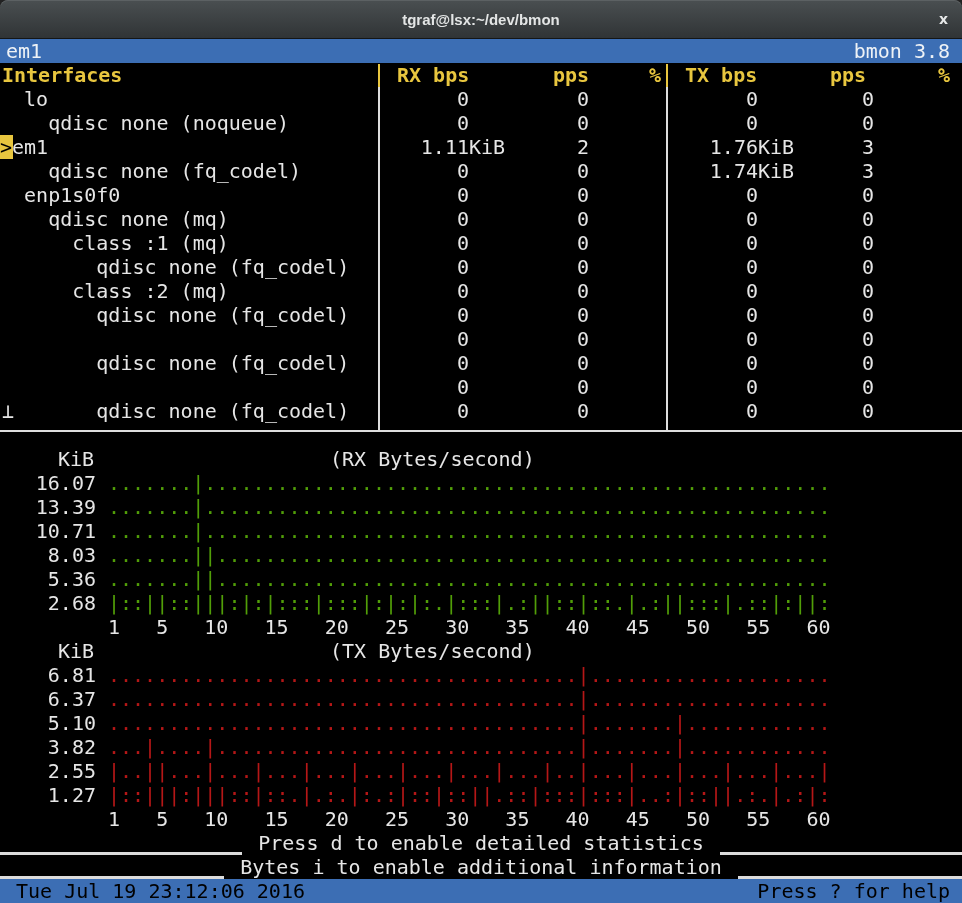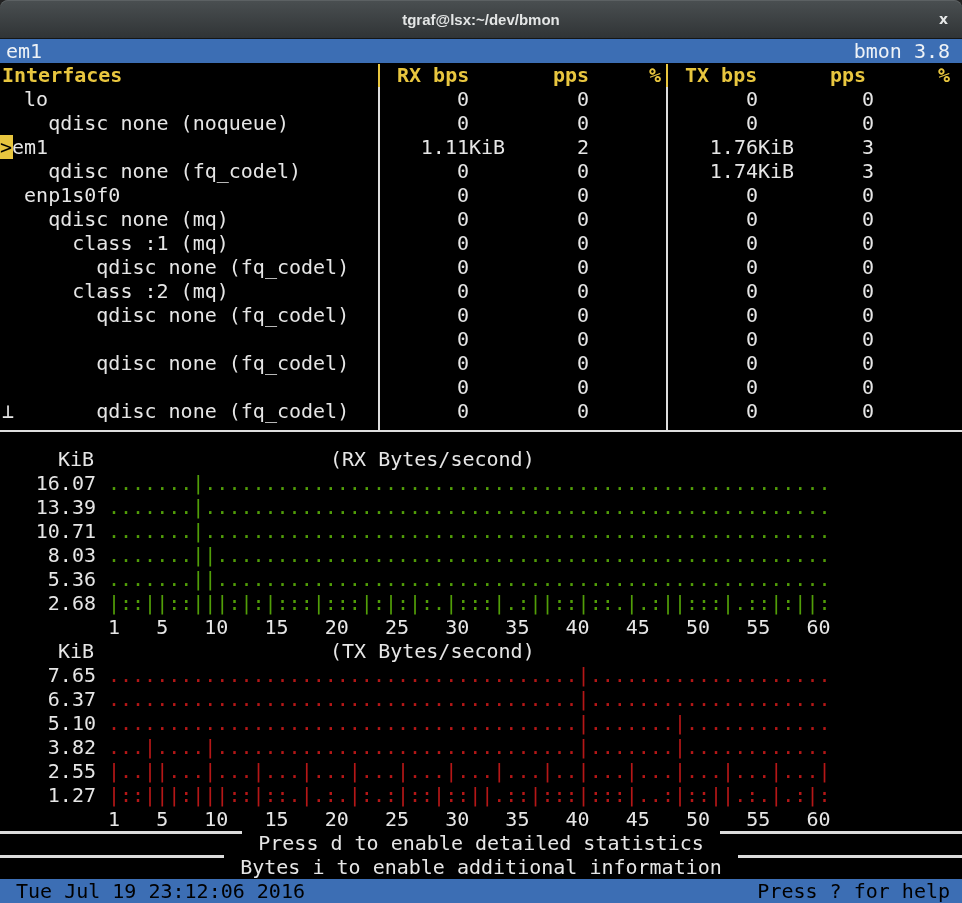--- a/index.html
+++ b/index.html
@@ -38,21 +38,21 @@
   .vsep{position:absolute;width:2px;background:#dedede;}
   .vsep.yel{background:var(--yellow);}
   .hline{position:absolute;left:0;width:962px;height:2px;background:#dedede;}
   
   .glabel{left:0;width:96px;text-align:right;}
   .gcells{left:108px;}
   .kib{left:58px;}
   .gtitle{left:330px;}
   .gaxis{left:108px;}
   
-  .hintline{position:absolute;left:0;width:962px;height:24px;display:flex;align-items:flex-start;gap:16px;}
+  .hintline{position:absolute;left:0;width:962px;height:24px;display:flex;align-items:flex-end;gap:16px;}
   .rule{flex:1;height:3px;background:#dcdcdc;}
   .hinttext{font:20px/24px "DejaVu Sans Mono",monospace;color:var(--fg);white-space:pre;}
   .statusbar .t{color:#000000;}
 </style>
 </head>
 <body>
 
 <div class="window">
   <div class="titlebar">
     <span class="title">tgraf@lsx:~/dev/bmon</span>
@@ -240,21 +240,21 @@
     </div>
     <div class="row24" style="top:576px">
       <span class="t gaxis">1   5   10   15   20   25   30   35   40   45   50   55   60</span>
     </div>
 
     <div class="row24" style="top:600px">
       <span class="t kib">KiB</span>
       <span class="t gtitle">(TX Bytes/second)</span>
     </div>
     <div class="row24" style="top:624px">
-      <span class="t glabel">7.65</span>
+      <span class="t glabel">6.81</span>
       <span class="t gcells red">.......................................|....................</span>
     </div>
     <div class="row24" style="top:648px">
       <span class="t glabel">6.37</span>
       <span class="t gcells red">.......................................|....................</span>
     </div>
     <div class="row24" style="top:672px">
       <span class="t glabel">5.10</span>
       <span class="t gcells red">.......................................|.......|............</span>
     </div>

